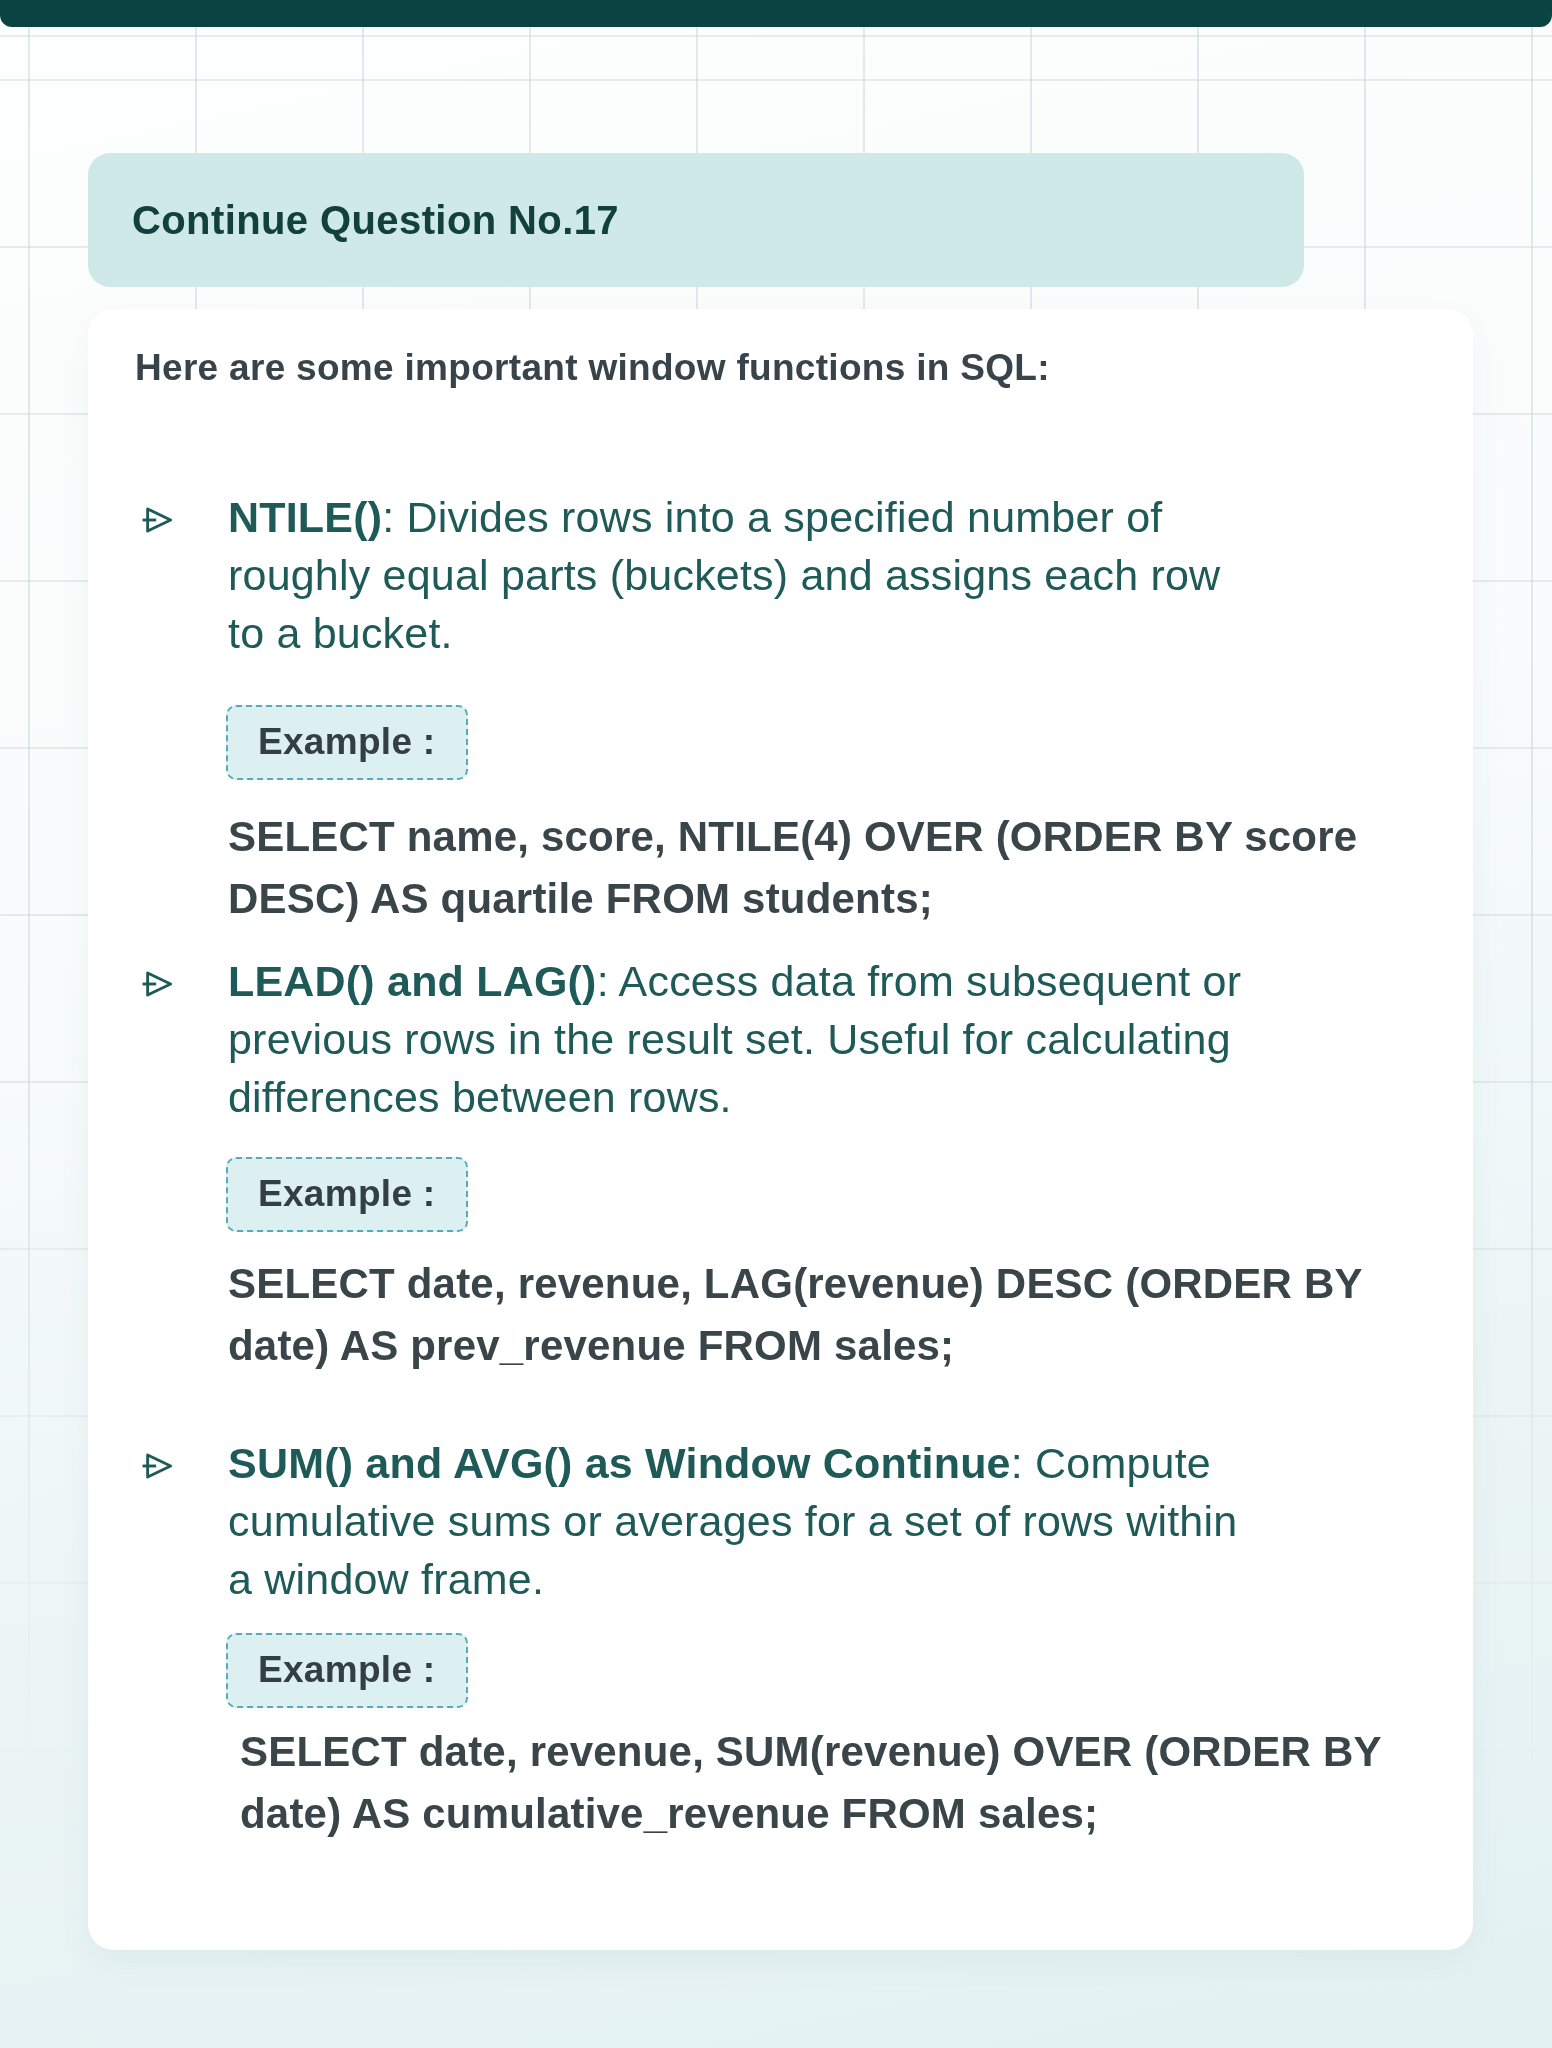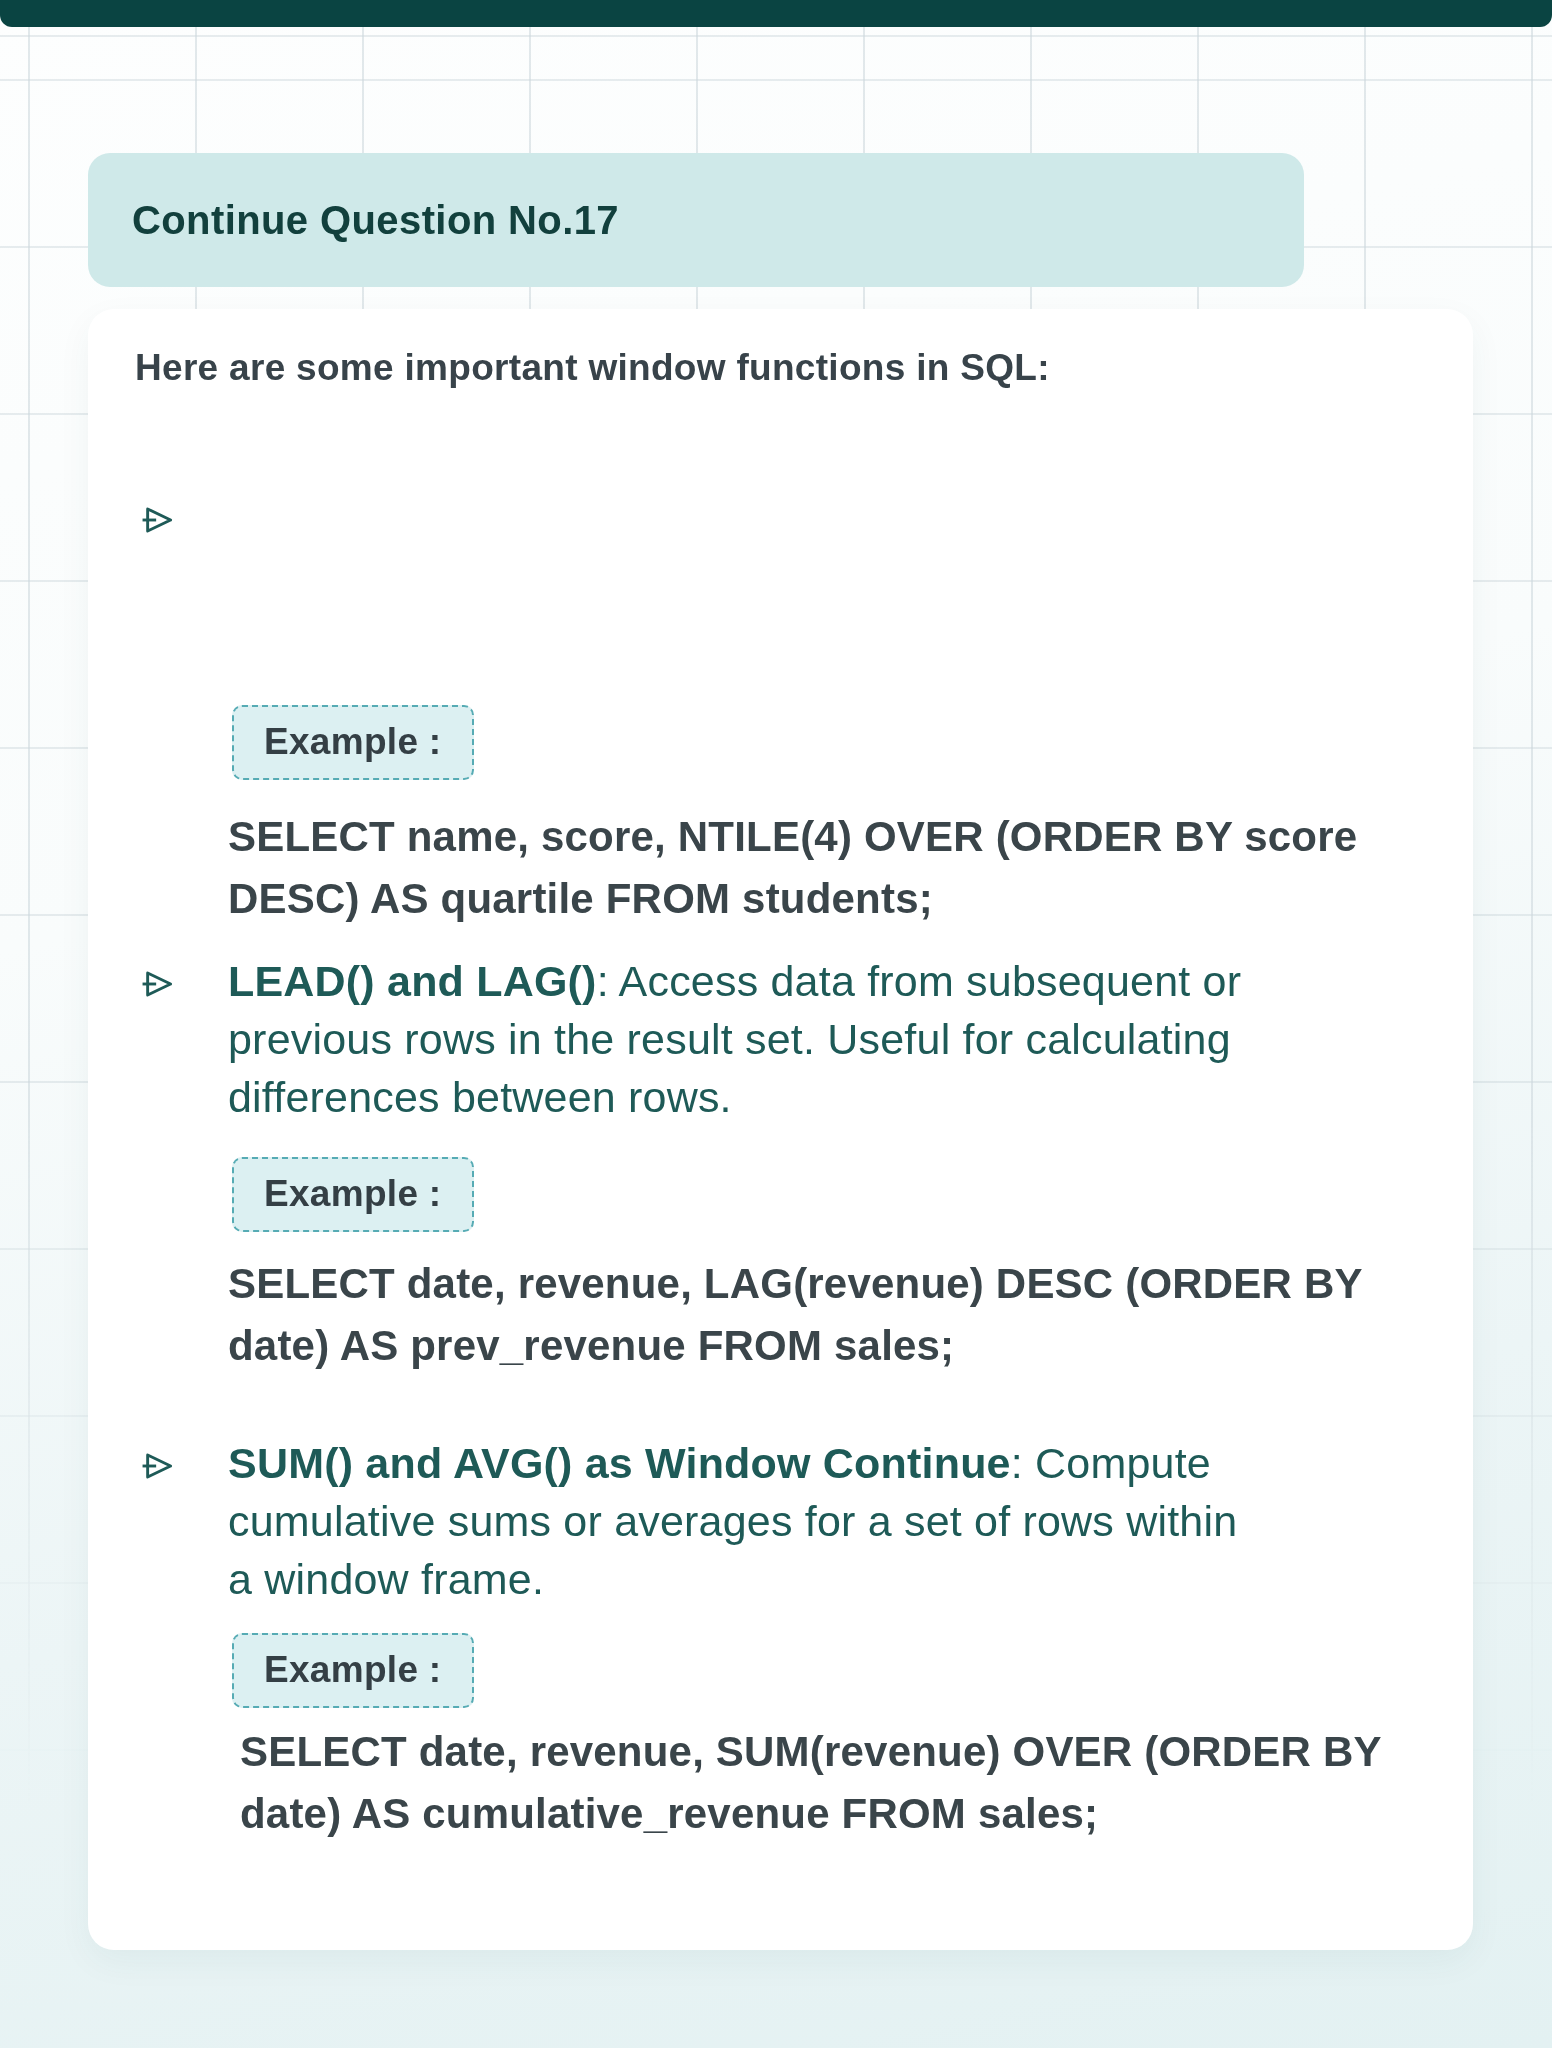--- a/index.html
+++ b/index.html
@@ -57,21 +57,20 @@
   .item-term{font-weight:700;}
   .example-badge{
     position:absolute;left:138px;
     display:inline-block;
     background:var(--badge-bg,#DCF0F2);
     border:2px dashed var(--badge-border,#56ABB4);
     border-radius:10px;
     padding:14px 30px 15px 30px;
     font-size:37px;font-weight:600;letter-spacing:.3px;
     color:var(--badge-text,#343F45);
-    margin-left:6px;
   }
   .code{
     position:absolute;left:140px;width:1235px;
     font-size:42px;line-height:62px;font-weight:700;letter-spacing:.2px;
     color:var(--code-text,#3A454A);
     white-space:pre-line;
   }
   
   #icon-1{top:193px;} #text-1{top:179px;} #badge-1{top:396px;} #code-1{top:497px;}
   #icon-2{top:657px;} #text-2{top:643px;} #badge-2{top:848px;} #code-2{top:944px;}
@@ -89,20 +88,23 @@
 </div>
 
 <div class="card">
 
   <div class="intro">Here are some important window functions in SQL:</div>
 
   <svg id="icon-1" class="bullet-icon" viewBox="0 0 40 40">
     <path d="M9 7 L36 20 L9 33 Z" fill="none" stroke="currentColor" stroke-width="3.4" stroke-linejoin="round"></path>
     <line x1="3" y1="20" x2="19" y2="20" stroke="currentColor" stroke-width="3.4"></line>
   </svg>
+  <div id="text-1" class="item-text"><span class="item-term">NTILE()</span><span>: Divides rows into a specified number of
+roughly equal parts (buckets) and assigns each row
+to a bucket.</span></div>
   <div id="badge-1" class="example-badge">Example :</div>
   <div id="code-1" class="code">SELECT name, score, NTILE(4) OVER (ORDER BY score
 DESC) AS quartile FROM students;</div>
 
   <svg id="icon-2" class="bullet-icon" viewBox="0 0 40 40">
     <path d="M9 7 L36 20 L9 33 Z" fill="none" stroke="currentColor" stroke-width="3.4" stroke-linejoin="round"></path>
     <line x1="3" y1="20" x2="19" y2="20" stroke="currentColor" stroke-width="3.4"></line>
   </svg>
   <div id="text-2" class="item-text"><span class="item-term">LEAD() and LAG()</span><span>: Access data from subsequent or
 previous rows in the result set. Useful for calculating

